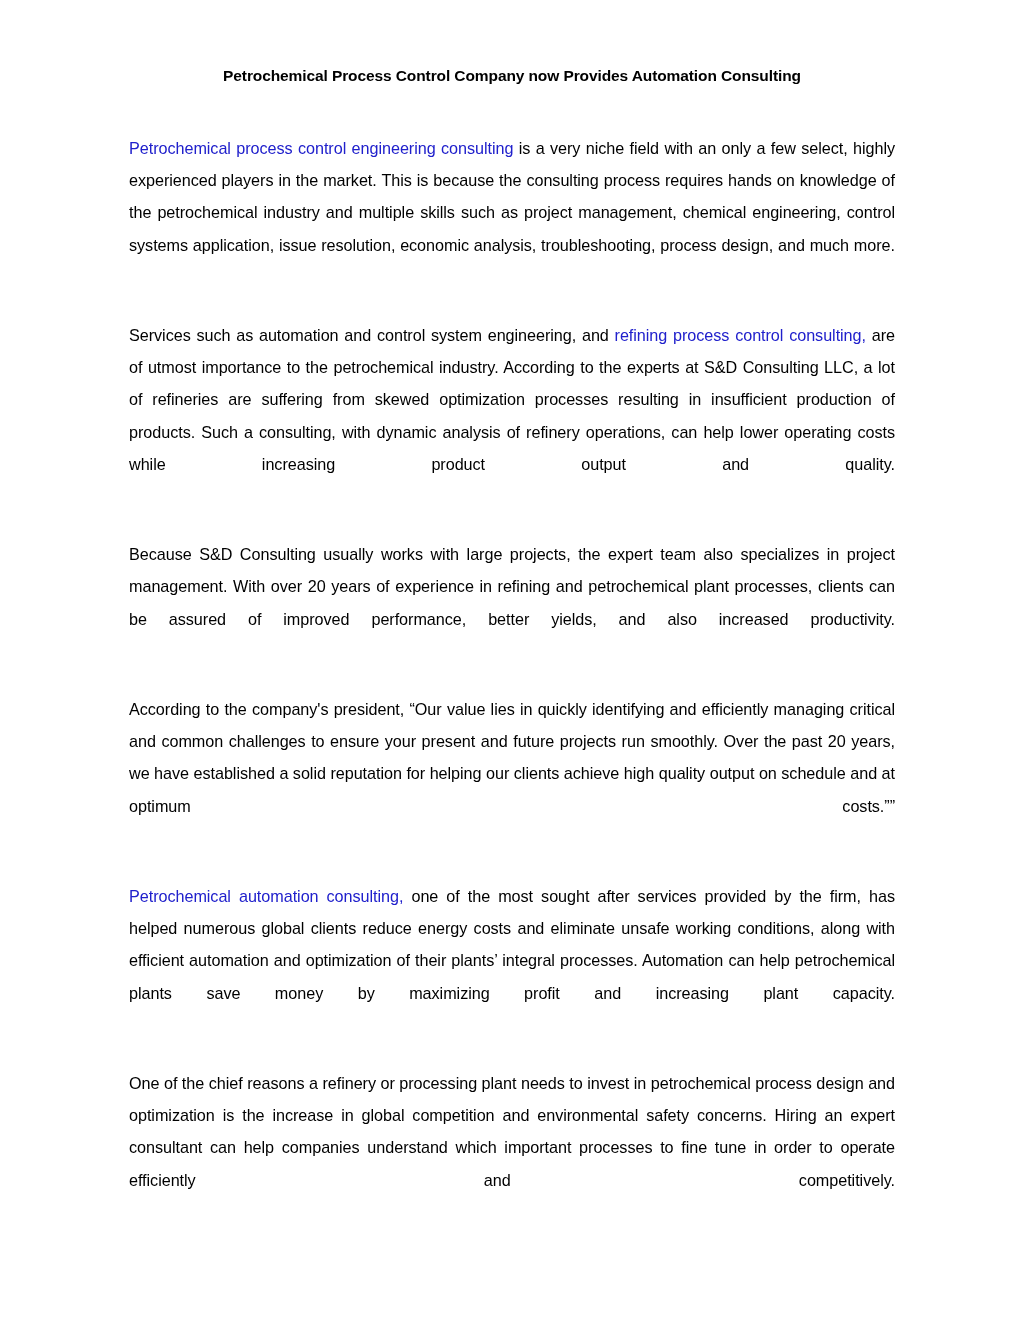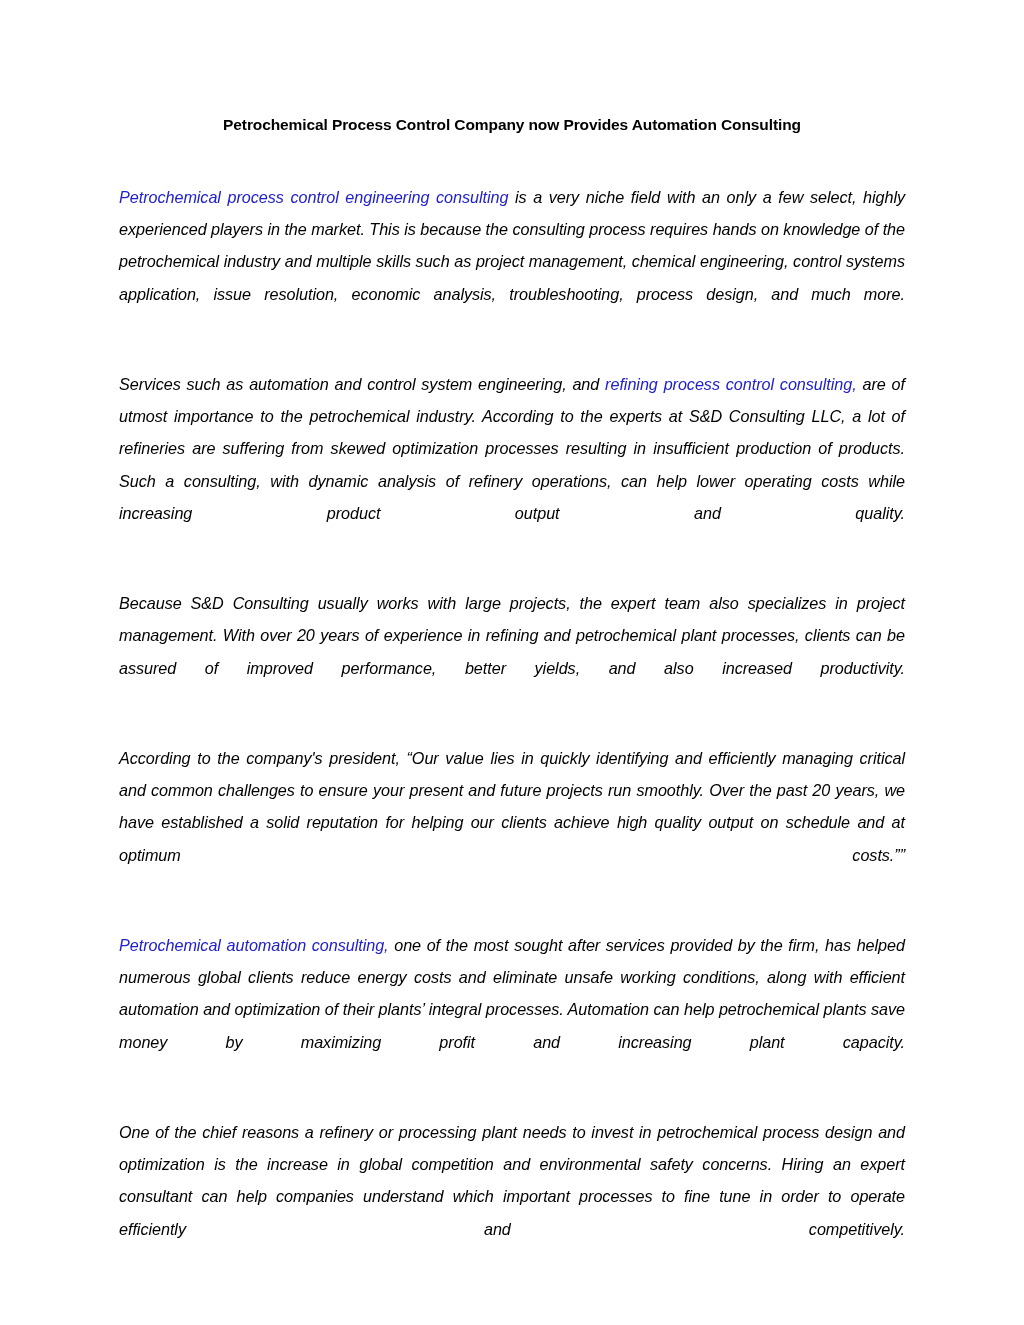--- a/index.html
+++ b/index.html
@@ -28,33 +28,32 @@
     left: 119px;
     top: 0;
     width: 786px;
   }
   .doc-title {
     font-size: 15.5px;
     font-weight: bold;
     text-align: center;
     letter-spacing: -0.1px;
     margin: 0;
-    padding-top: 114px;
+    padding-top: 65px;
     line-height: 22px;
     color: #000000;
   }
   p.para {
     font-size: 16.2px;
     line-height: 32.2px;
     text-align: justify;
     text-justify: inter-word;
-    margin: 0;
+    margin: 10px;
     color: #000000;
     letter-spacing: -0.05px;
-    font-style: italic;
   }
   p.para.first {
     margin-top: 45px;
   }
   p.para + p.para {
     margin-top: 26px;
   }
   
   p.para::after {
     content: "";

